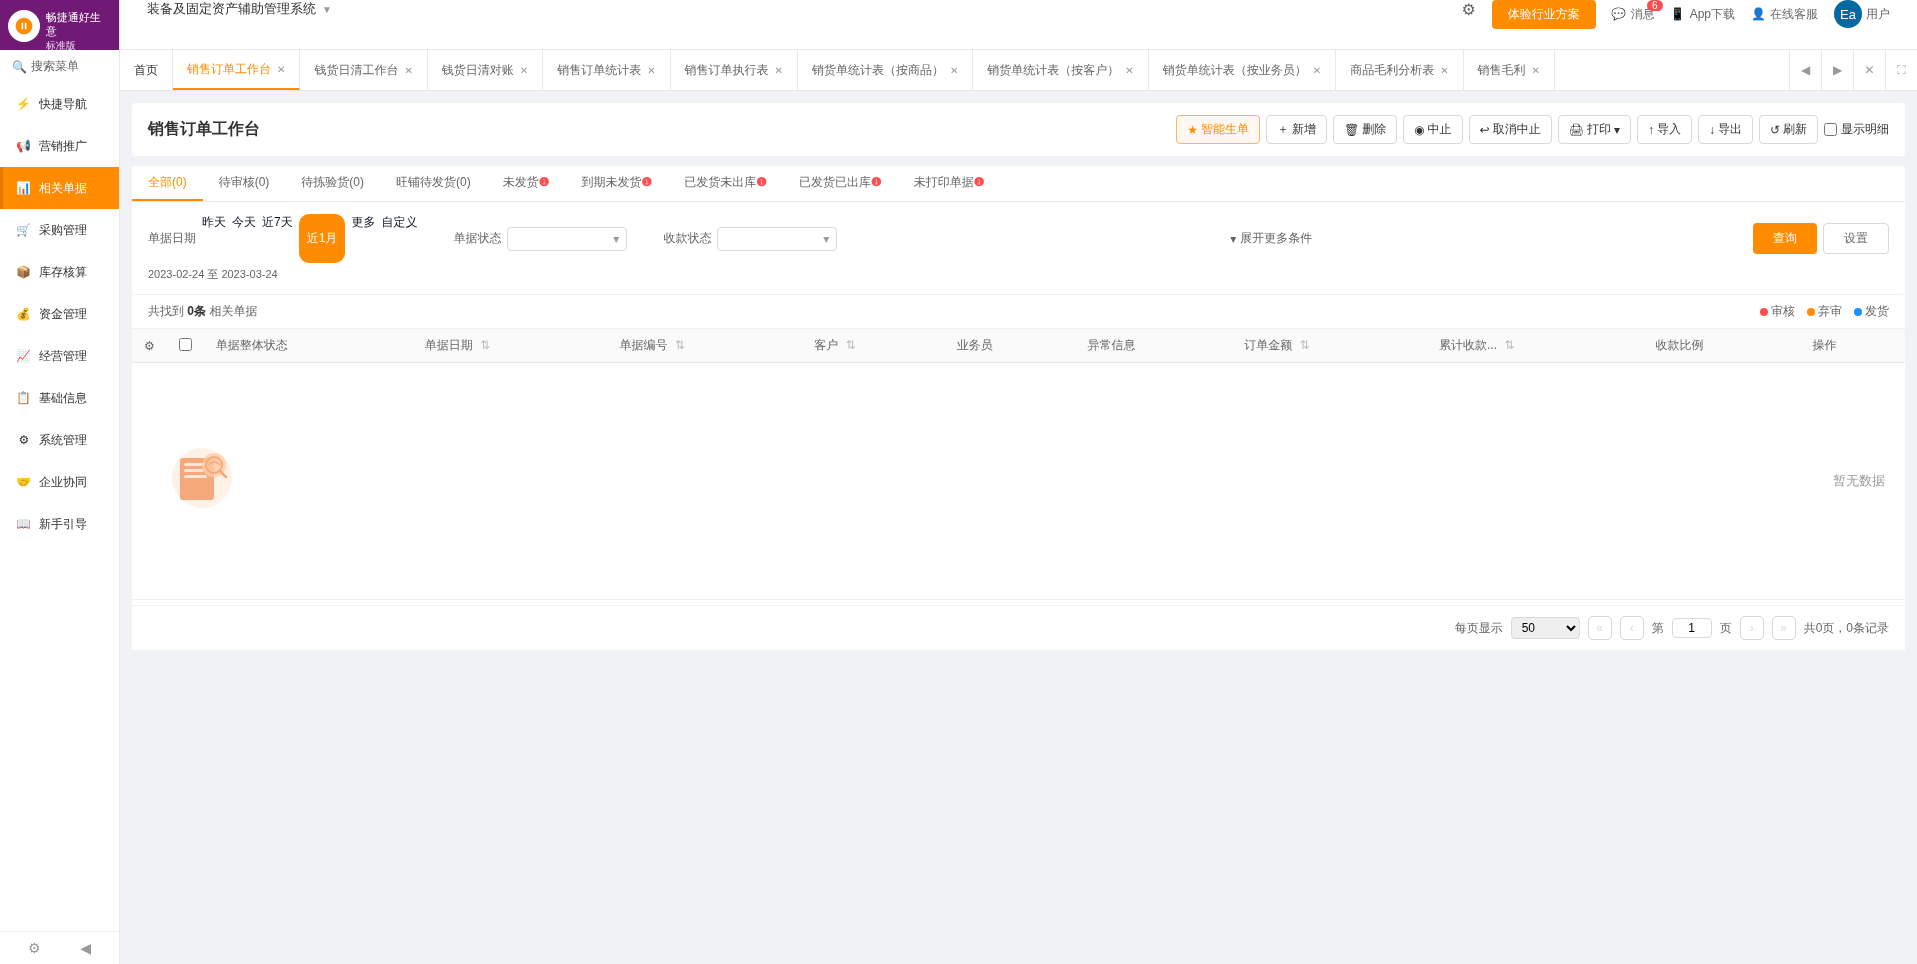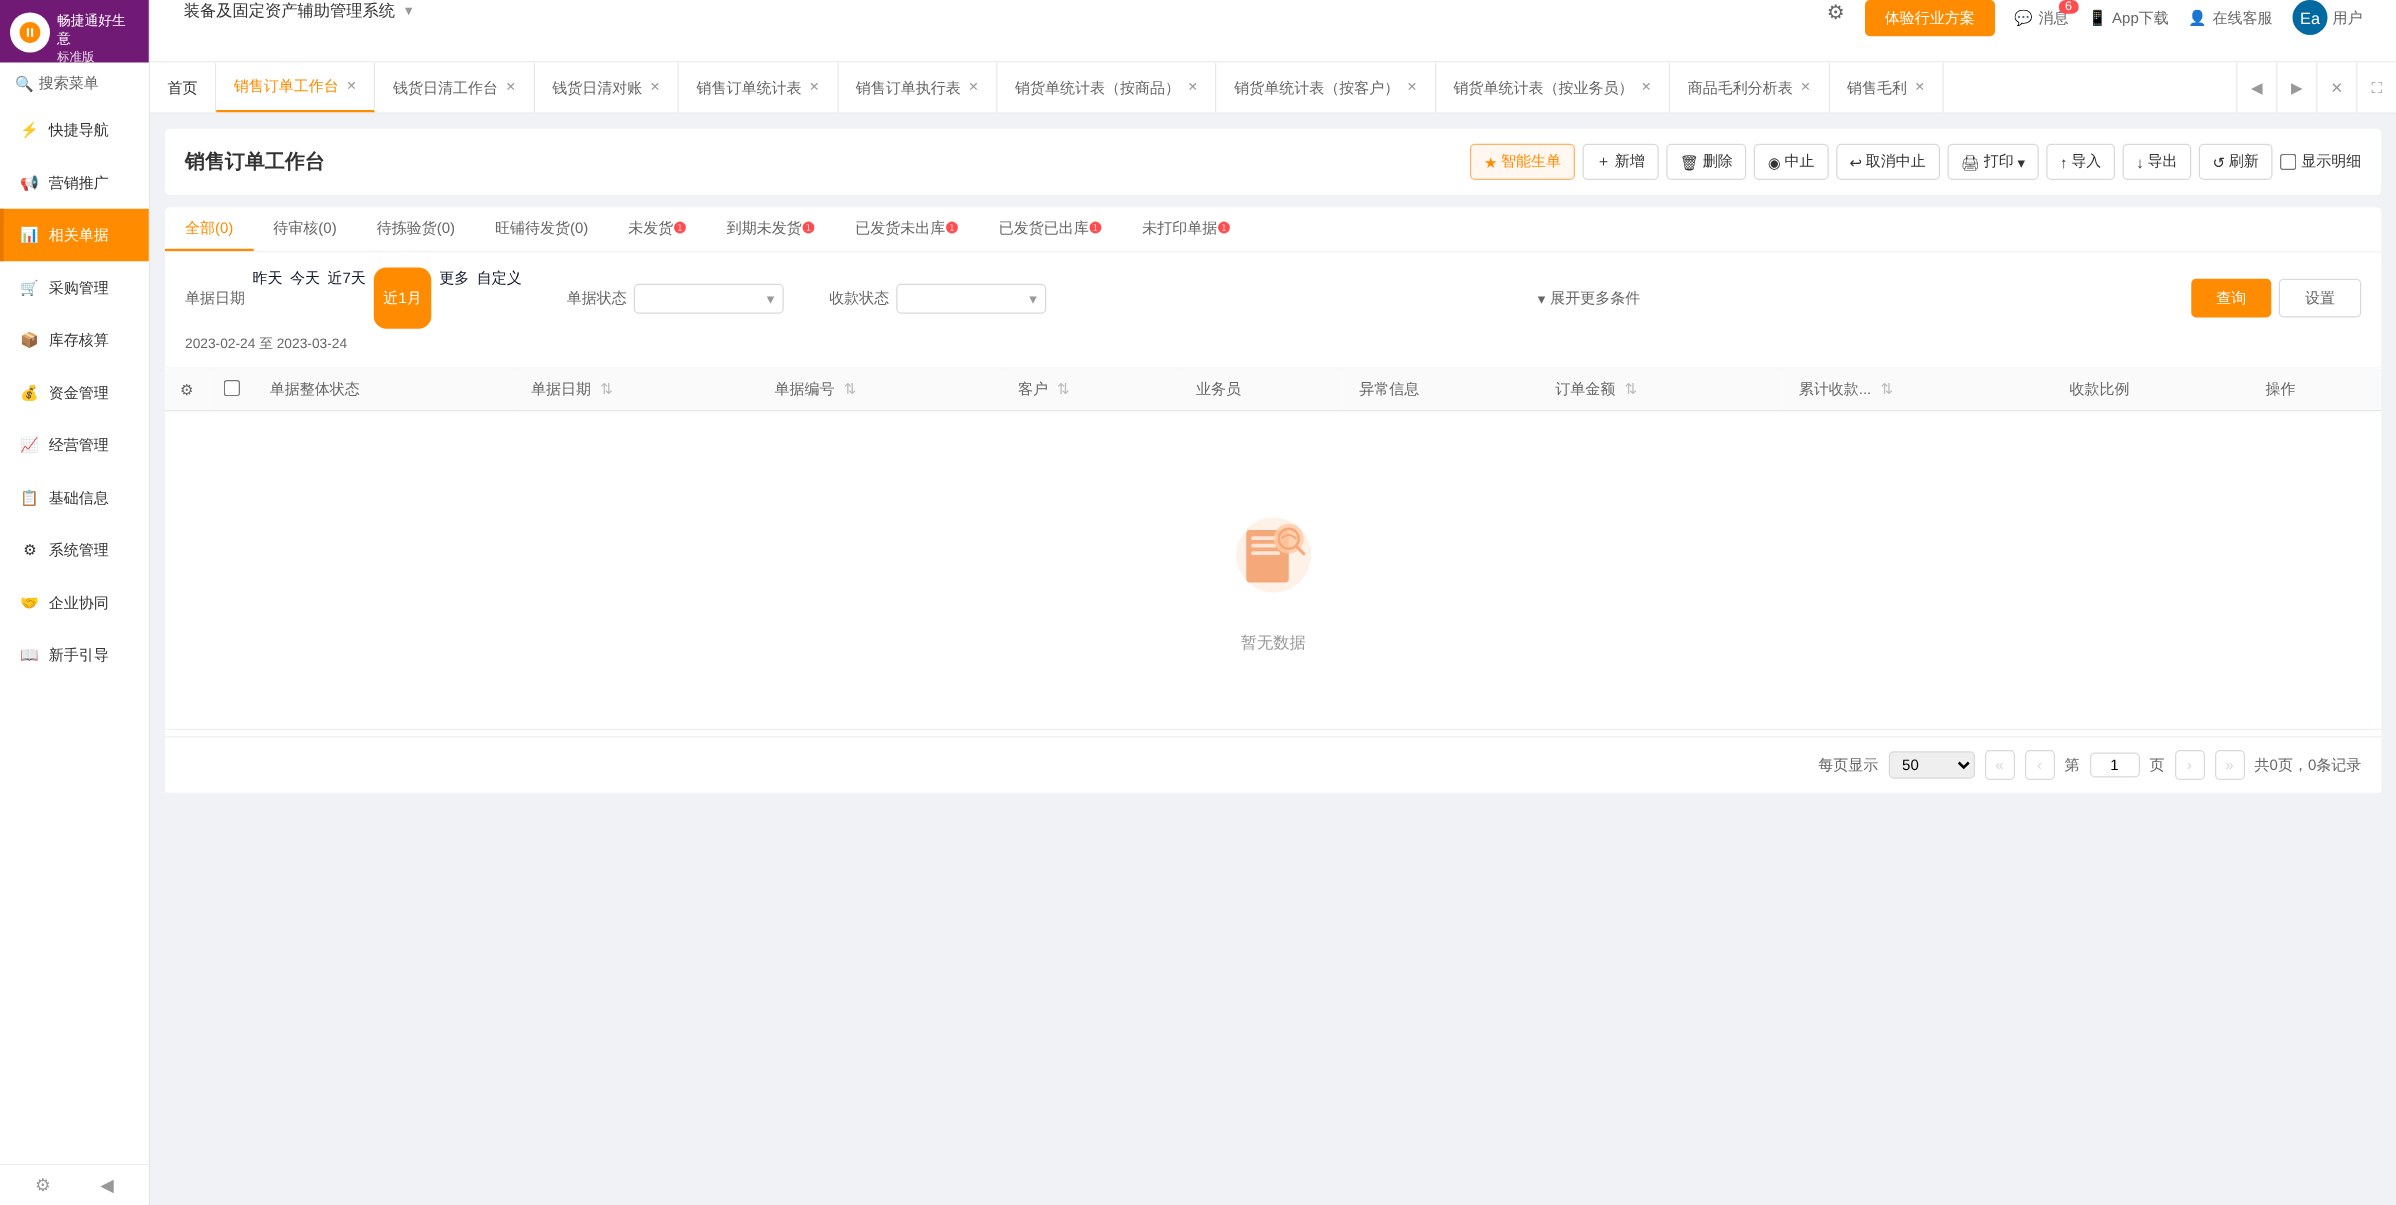--- a/index.html
+++ b/index.html
@@ -85,21 +85,21 @@
 
     
     .data-table { width: 100%; border-collapse: collapse; }
     .data-table th { background: #fafafa; padding: 8px 12px; text-align: left; font-weight: normal; color: #666; border-bottom: 1px solid #e8e8e8; font-size: 12px; white-space: nowrap; }
     .data-table th .sort-icon { color: #bbb; margin-left: 4px; }
     .data-table td { padding: 8px 12px; border-bottom: 1px solid #f0f0f0; color: #333; font-size: 12px; }
     .table-checkbox-col { width: 32px; }
     .table-settings-col { width: 32px; }
 
     
-    .empty-state { display: flex; flex-direction: column; align-items: center; justify-content: space-between; padding: 60px 20px; }
+    .empty-state { display: flex; flex-direction: row; align-items: center; justify-content: space-between; padding: 60px 20px; }
     .empty-state-icon { width: 100px; height: 100px; margin-bottom: 16px; }
     .empty-state-text { color: #999; font-size: 13px; }
 
     
     .pagination { display: flex; align-items: center; justify-content: flex-end; padding: 10px 16px; border-top: 1px solid #f0f0f0; gap: 8px; background: #fff; }
     .pagination-label { color: #666; font-size: 12px; }
     .pagination-select { border: 1px solid #d9d9d9; border-radius: 4px; padding: 2px 20px 2px 6px; font-size: 12px; }
     .pagination-btn { width: 24px; height: 24px; display: flex; align-items: center; justify-content: center; border: 1px solid #d9d9d9; border-radius: 4px; cursor: pointer; color: #666; font-size: 12px; }
     .pagination-btn.disabled { color: #d9d9d9; cursor: not-allowed; }
     .pagination-input { width: 40px; border: 1px solid #d9d9d9; border-radius: 4px; padding: 2px 4px; text-align: center; font-size: 12px; }
@@ -370,20 +370,41 @@
           <div style="display:flex; gap:6px; margin-left:auto;padding-left:48px;">
             <button class="filter-query-btn">查询</button>
             <button class="filter-set-btn">设置</button>
           </div>
         </div>
         <div style="margin-top:4px;">
           <span class="filter-date-range">2023-02-24 至 2023-03-24</span>
         </div>
       </div>
 
+      <div class="table-meta">
+        <div class="table-meta-left">
+          <span>共找到</span>
+          <span class="count">0条</span>
+          <span>相关单据</span>
+        </div>
+        <div class="table-meta-right">
+          <div class="table-action-btn">
+            <span class="dot-red"></span>
+            <span>审核</span>
+          </div>
+          <div class="table-action-btn">
+            <span class="dot-orange"></span>
+            <span>弃审</span>
+          </div>
+          <div class="table-action-btn">
+            <span class="dot-blue"></span>
+            <span>发货</span>
+          </div>
+        </div>
+      </div>
 
       <div class="horizontal-scroll">
         <table class="data-table">
           <thead>
             <tr>
               <th class="table-settings-col">⚙</th>
               <th class="table-checkbox-col"><input type="checkbox" style=""></th>
               <th>
                 <span>单据整体状态</span>
               </th>

